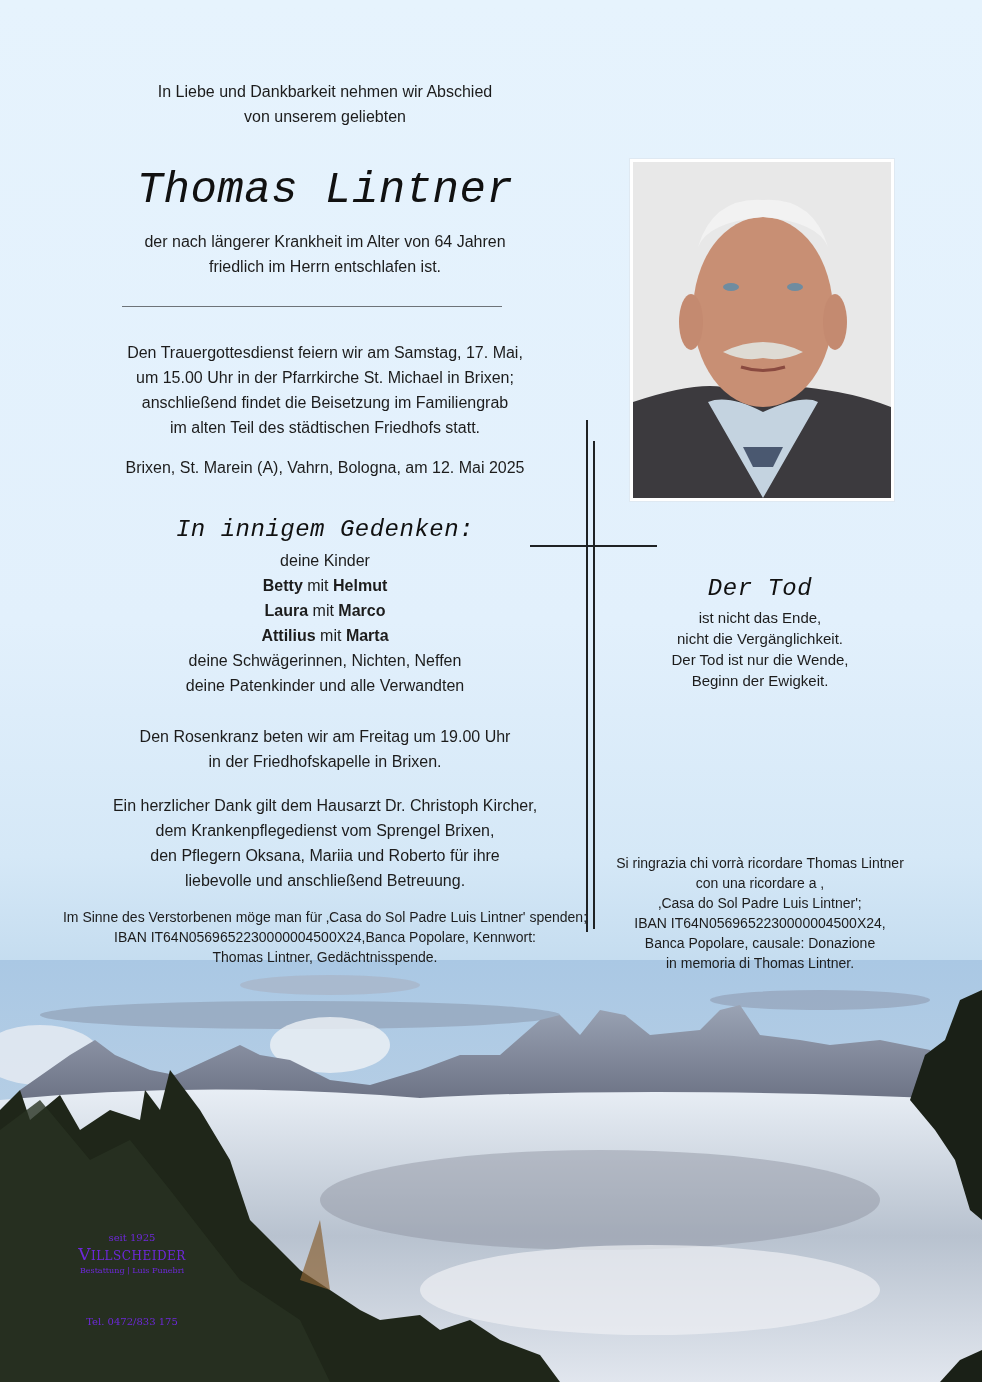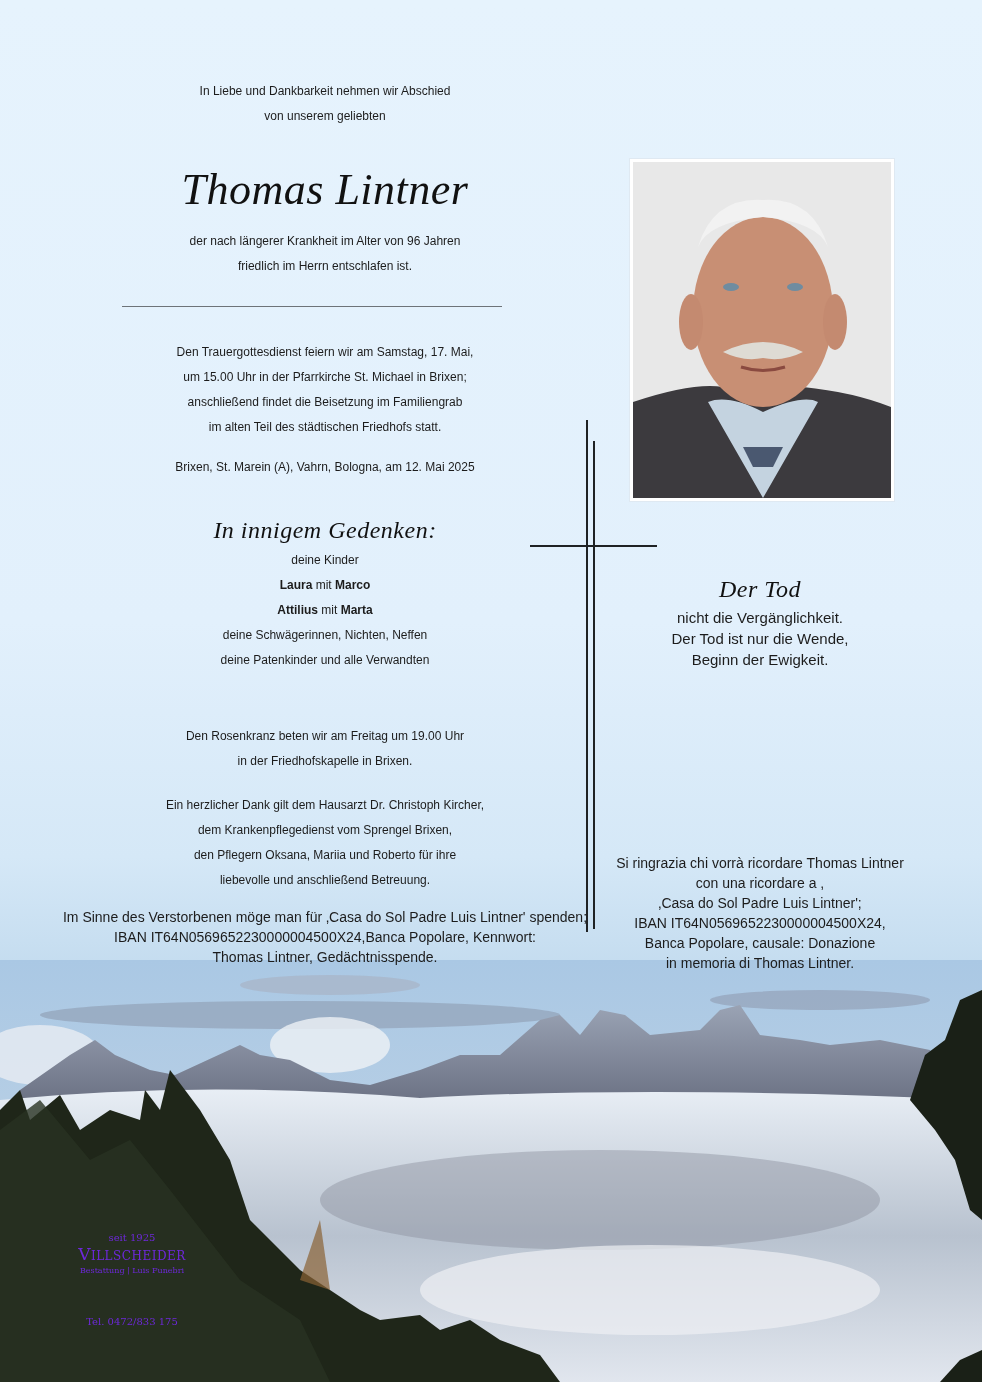--- a/index.html
+++ b/index.html
@@ -9,23 +9,23 @@
     color: #1c1c1c;
     background: linear-gradient(180deg, #e6f3fd 0%, #e2f0fc 45%, #d5e8f7 62%, #c4dcef 70%, #b5d1ea 74%, #aac8e4 77%);
   }
   .page { position: absolute; inset: 0; }
 
   
   .landscape { position: absolute; left: 0; top: 960px; width: 982px; height: 422px; }
   .landscape svg { display: block; }
 
   .center-col { position: absolute; left: 90px; width: 470px; text-align: center; }
-  .line { font-size: 12px; line-height: 25px; white-space: nowrap; }
+  .line { font-size: 16px; line-height: 25px; white-space: nowrap; }
   .script {
-    font-family: Liberation Serif, serif;
+    font-family: Liberation Mono, monospace;
     font-style: italic; letter-spacing: 0.5px; color: #111;
   }
   .intro { top: 79px; }
   .name { top: 162px; font-size: 44px; line-height: 56px; }
   .subtitle { top: 229px; }
   .rule { position: absolute; left: 122px; top: 306px; width: 380px; height: 1px; background: #6d7378; }
   .service { top: 340px; }
   .place-date { top: 455px; }
   .gedenken-title { top: 513px; font-size: 24px; line-height: 34px; }
   .family { top: 548px; }
@@ -101,41 +101,42 @@
   </div>
 
   <div class="center-col intro">
     <div class="line">In Liebe und Dankbarkeit nehmen wir Abschied</div>
     <div class="line">von unserem geliebten</div>
   </div>
 
   <div class="center-col name script">Thomas Lintner</div>
 
   <div class="center-col subtitle">
-    <div class="line">der nach längerer Krankheit im Alter von 96 Jahren</div>
+    <div class="line">der nach längerer Krankheit im Alter von 64 Jahren</div>
     <div class="line">friedlich im Herrn entschlafen ist.</div>
   </div>
 
   <div class="rule"></div>
 
   <div class="center-col service">
     <div class="line">Den Trauergottesdienst feiern wir am Samstag, 17. Mai,</div>
     <div class="line">um 15.00 Uhr in der Pfarrkirche St. Michael in Brixen;</div>
     <div class="line">anschließend findet die Beisetzung im Familiengrab</div>
     <div class="line">im alten Teil des städtischen Friedhofs statt.</div>
   </div>
 
   <div class="center-col place-date">
     <div class="line">Brixen, St. Marein (A), Vahrn, Bologna, am 12. Mai 2025</div>
   </div>
 
   <div class="center-col gedenken-title script">In innigem Gedenken:</div>
 
   <div class="center-col family">
     <div class="line">deine Kinder</div>
+    <div class="line"><b>Betty</b><span style="white-space:pre"> mit </span><b>Helmut</b></div>
     <div class="line"><b>Laura</b><span style="white-space:pre"> mit </span><b>Marco</b></div>
     <div class="line"><b>Attilius</b><span style="white-space:pre"> mit </span><b>Marta</b></div>
     <div class="line">deine Schwägerinnen, Nichten, Neffen</div>
     <div class="line">deine Patenkinder und alle Verwandten</div>
   </div>
 
   <div class="center-col rosary">
     <div class="line">Den Rosenkranz beten wir am Freitag um 19.00 Uhr</div>
     <div class="line">in der Friedhofskapelle in Brixen.</div>
   </div>
@@ -173,20 +174,21 @@
         <ellipse cx="98" cy="125" rx="8" ry="4" fill="#6f8ca0"></ellipse>
         <ellipse cx="162" cy="125" rx="8" ry="4" fill="#6f8ca0"></ellipse>
         <path d="M90,190 Q130,170 170,190 Q150,200 130,196 Q110,200 90,190 Z" fill="#dedbd4"></path>
         <path d="M108,205 Q130,212 152,205" stroke="#8a4a40" stroke-width="3" fill="none"></path>
       </svg>
     </div>
   </div>
 
   <div class="right-col tod-title script">Der Tod</div>
   <div class="right-col tod-text">
+    <div class="line" style="font-size:15px;line-height:21px;">ist nicht das Ende,</div>
     <div class="line" style="font-size:15px;line-height:21px;text-align:center;">nicht die Vergänglichkeit.</div>
     <div class="line" style="font-size:15px;line-height:21px;">Der Tod ist nur die Wende,</div>
     <div class="line" style="font-size:15px;line-height:21px;">Beginn der Ewigkeit.</div>
   </div>
 
   <div class="right-col donation-it">
     <div class="line">Si ringrazia chi vorrà ricordare Thomas Lintner</div>
     <div class="line">con una ricordare a ,</div>
     <div class="line">‚Casa do Sol Padre Luis Lintner';</div>
     <div class="line">IBAN IT64N0569652230000004500X24,</div>

